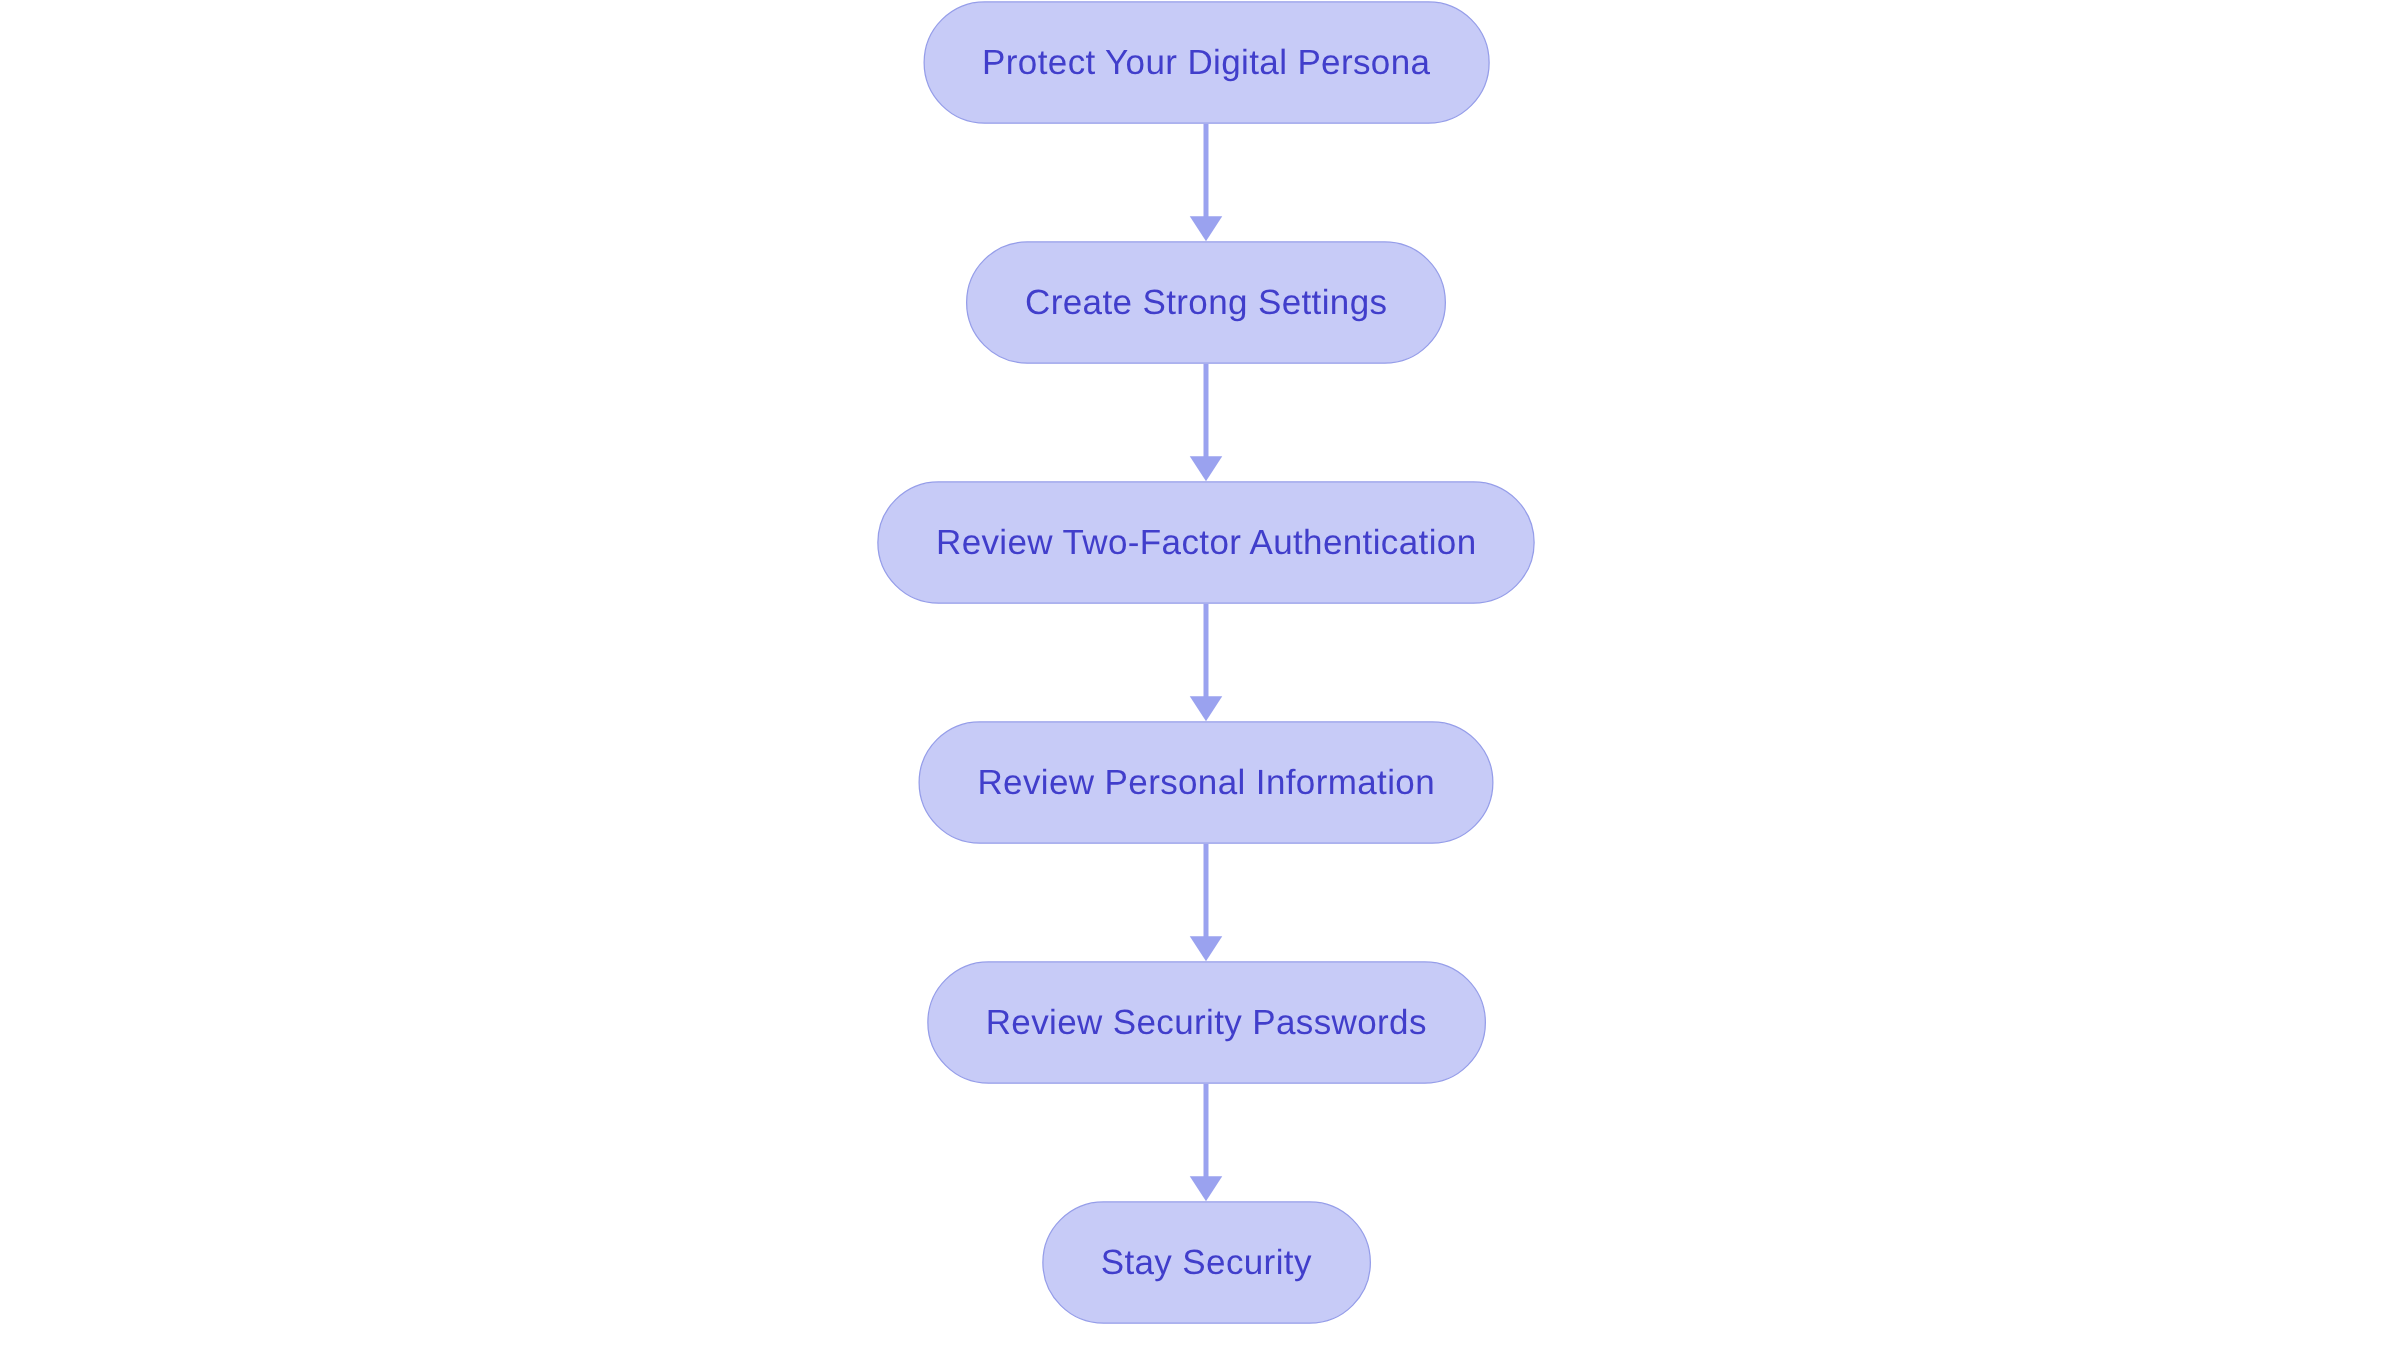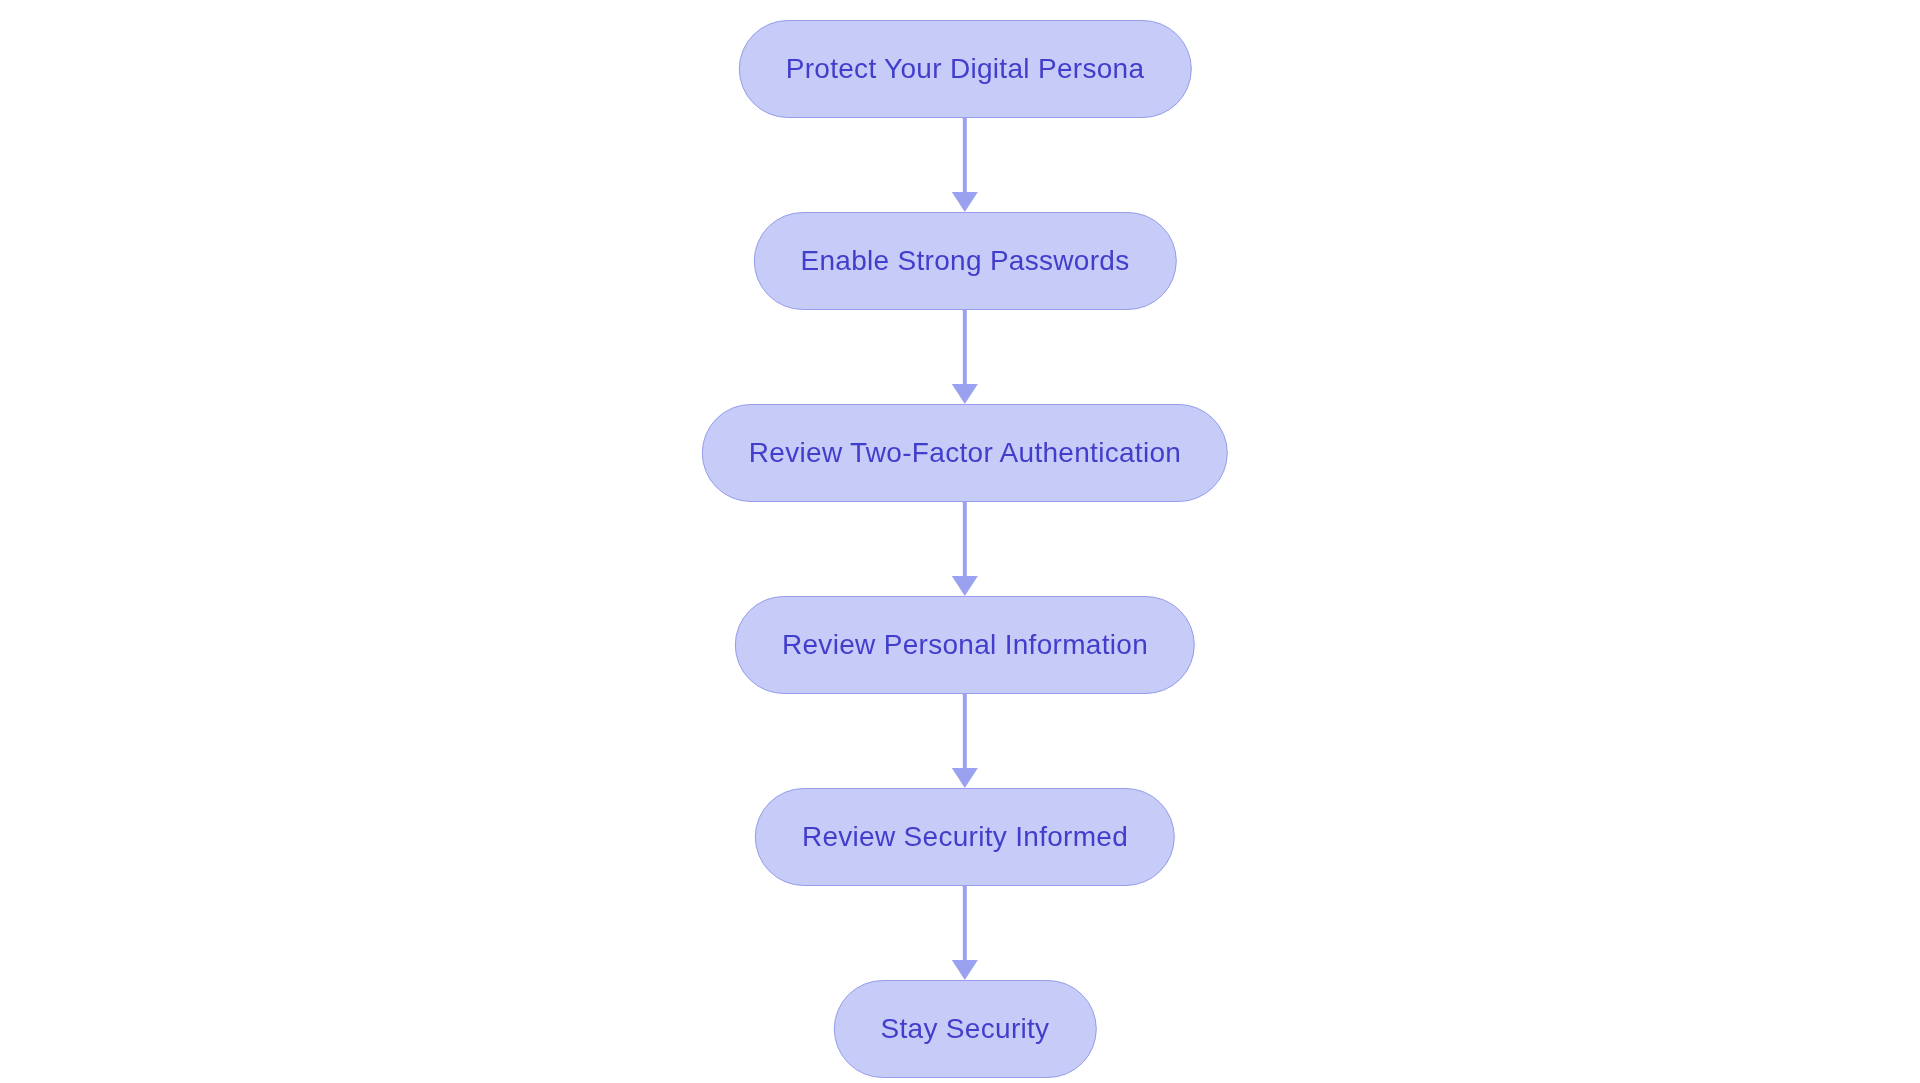--- a/index.html
+++ b/index.html
@@ -10,21 +10,21 @@
   }
   #canvas {
     position: relative;
     width: 1920px;
     height: 1083px;
     background: var(--bg, #ffffff);
     overflow: hidden;
   }
   #flowchart {
     position: absolute;
-    top: 20px;
+    top: 1px;
     left: 50%;
     transform: translateX(calc(-50% + 5px));
     display: flex;
     flex-direction: column;
     align-items: center;
   }
   .node {
     height: 98px;
     box-sizing: border-box;
     display: inline-flex;
@@ -72,42 +72,42 @@
 <div id="canvas" style="--bg: #ffffff; --node-fill: #c7cbf7; --node-border: #959de9; --node-text: #413ecb; --arrow: #9aa2ef;">
   <div id="flowchart">
       <div class="node">
         <span class="node-label">Protect Your Digital Persona</span>
       </div>
       <div class="connector">
         <div class="line"></div>
         <div class="head"></div>
       </div>
       <div class="node">
-        <span class="node-label">Enable Strong Passwords</span>
+        <span class="node-label">Create Strong Settings</span>
       </div>
       <div class="connector">
         <div class="line"></div>
         <div class="head"></div>
       </div>
       <div class="node">
         <span class="node-label">Review Two-Factor Authentication</span>
       </div>
       <div class="connector">
         <div class="line"></div>
         <div class="head"></div>
       </div>
       <div class="node">
         <span class="node-label">Review Personal Information</span>
       </div>
       <div class="connector">
         <div class="line"></div>
         <div class="head"></div>
       </div>
       <div class="node">
-        <span class="node-label">Review Security Informed</span>
+        <span class="node-label">Review Security Passwords</span>
       </div>
       <div class="connector">
         <div class="line"></div>
         <div class="head"></div>
       </div>
       <div class="node">
         <span class="node-label">Stay Security</span>
       </div>
     </div>
 </div>

